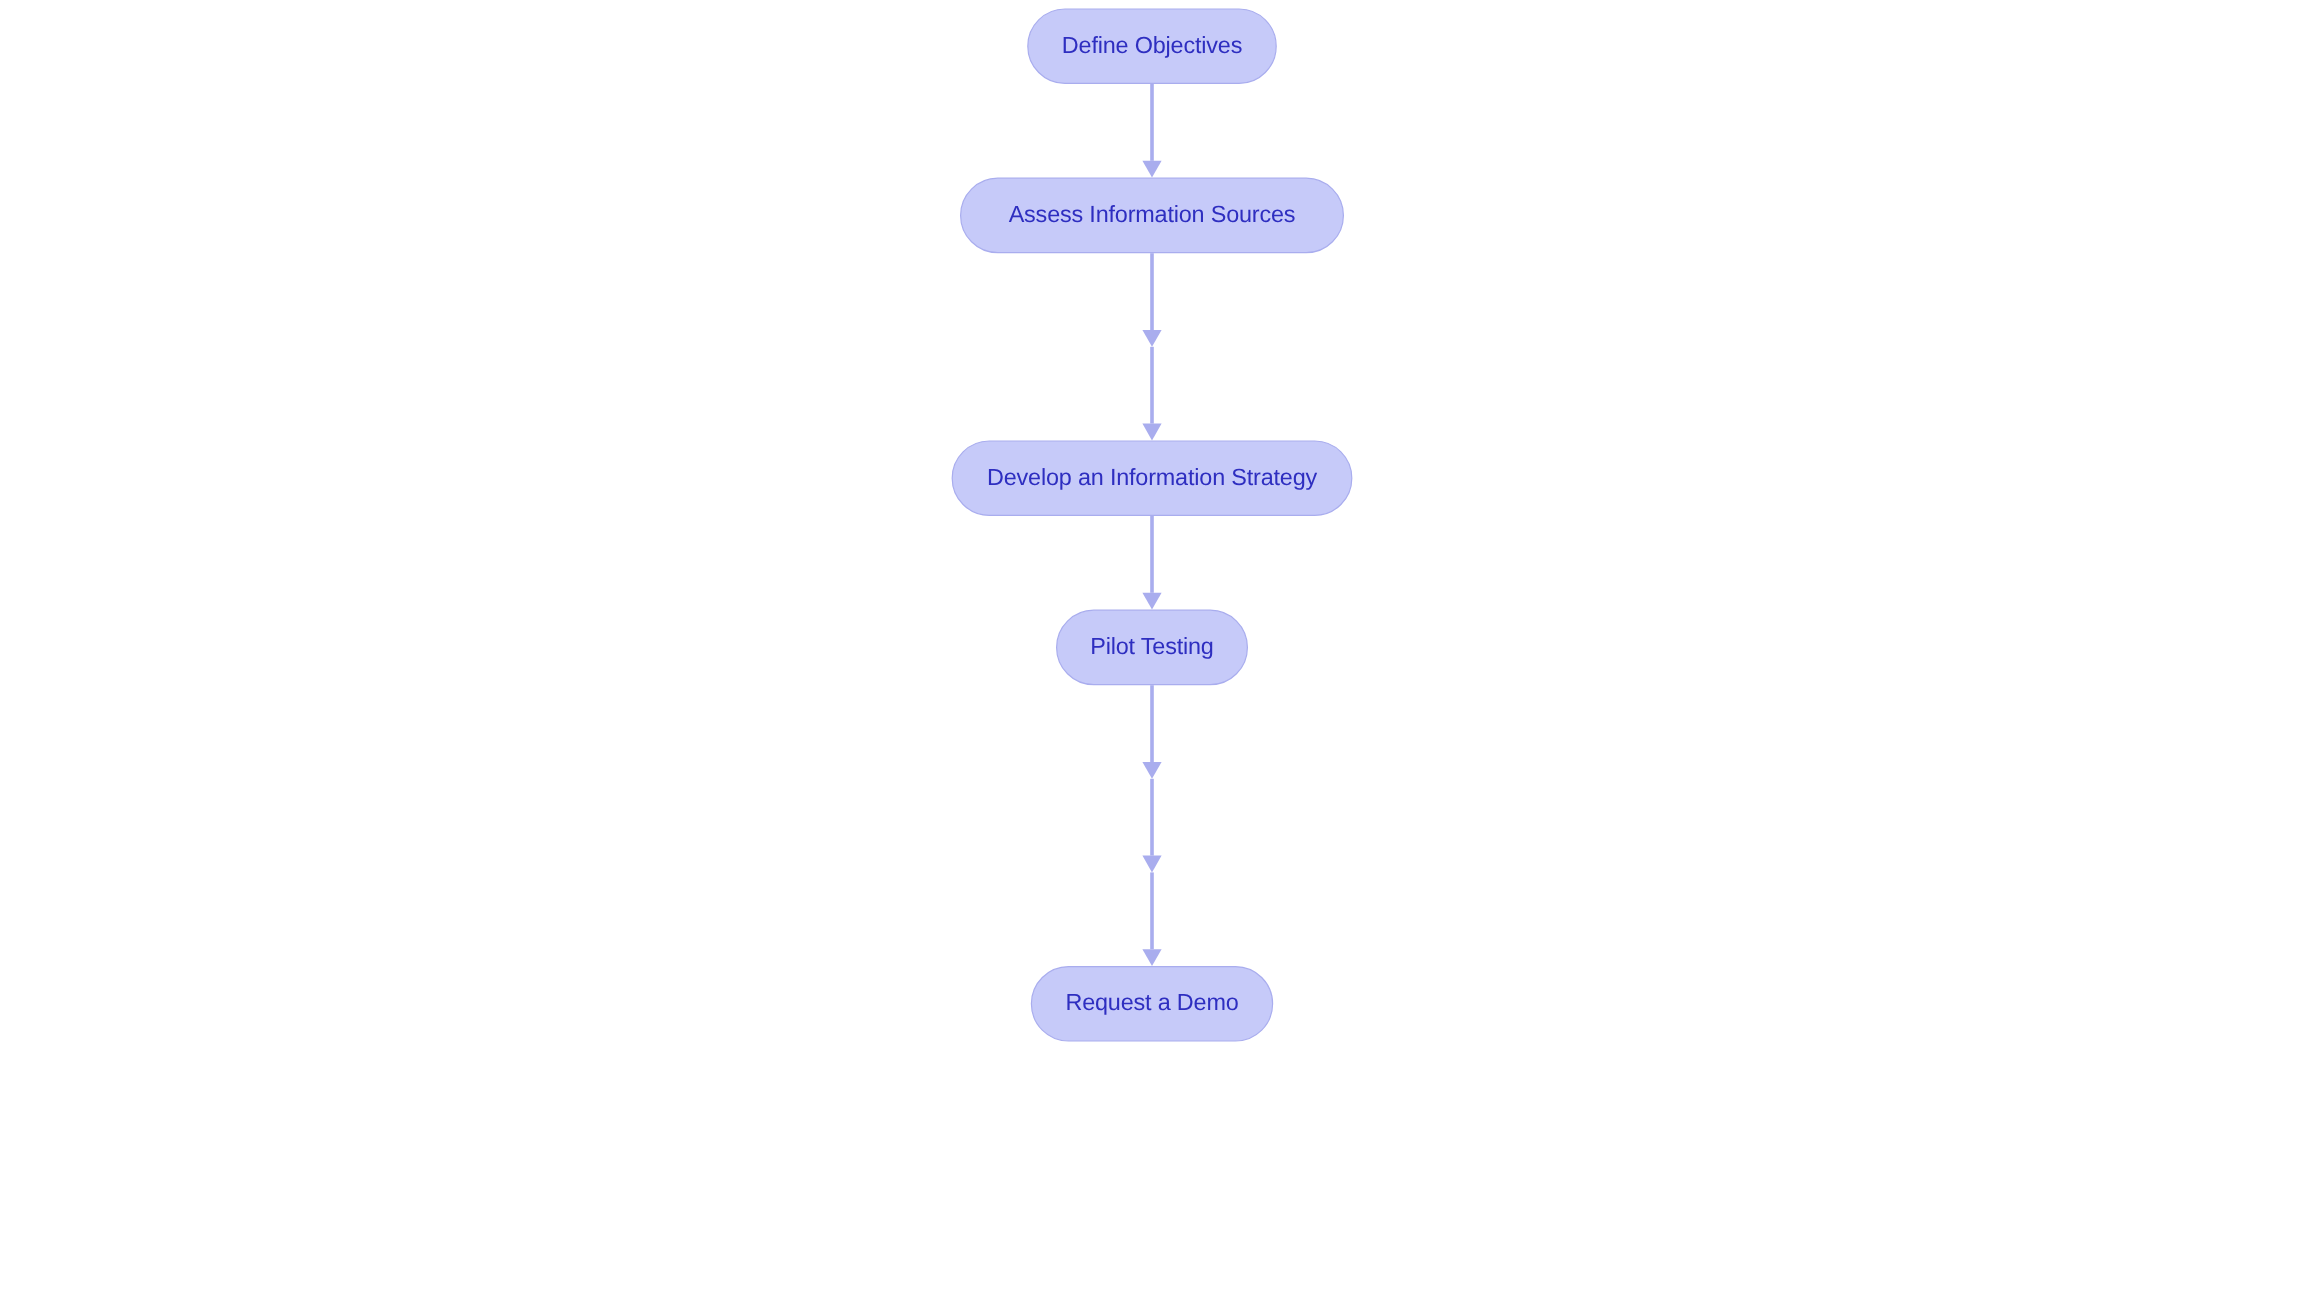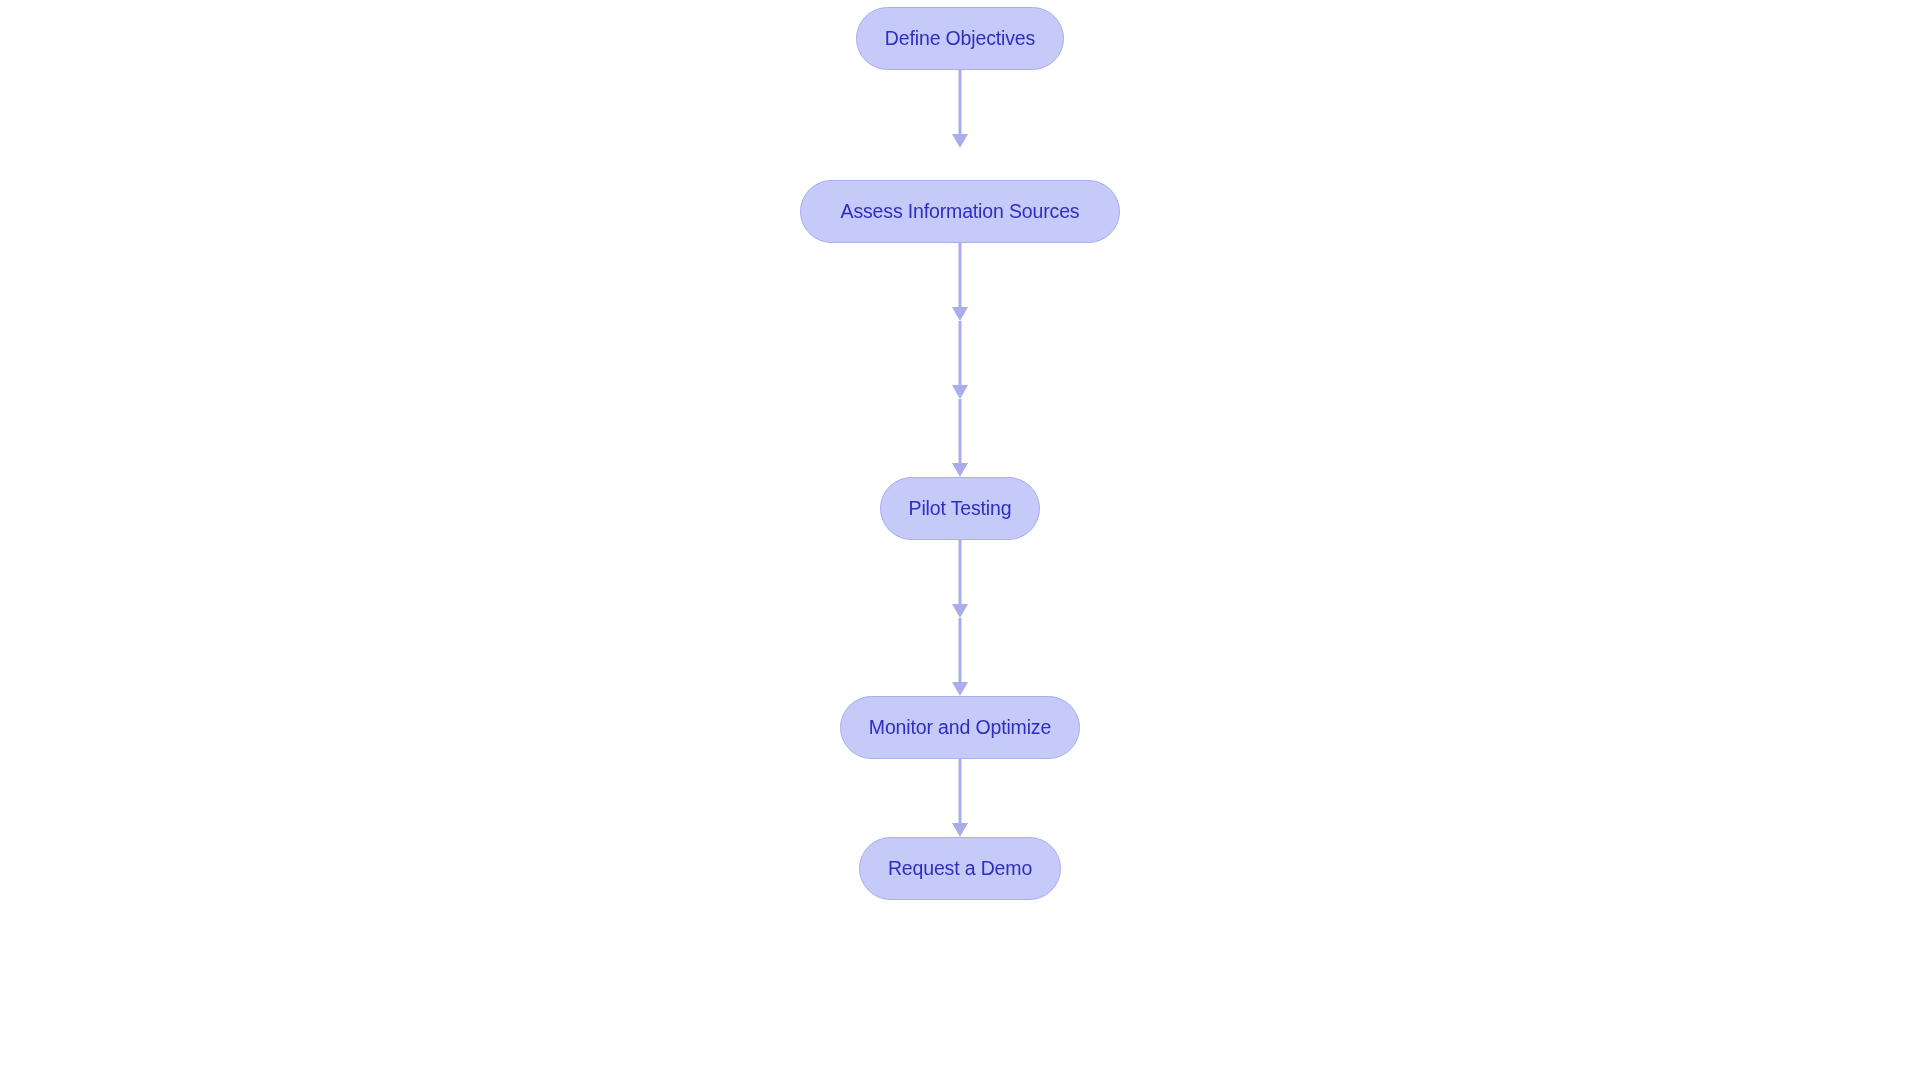--- a/index.html
+++ b/index.html
@@ -77,21 +77,21 @@
     transform: translateX(-50%);
     width: 0;
     height: 0;
     border-left: 8.5px solid transparent;
     border-right: 8.5px solid transparent;
     border-top: 14px solid #a9adee;
   }
 
   
   .w-define   { min-width: 200px; }
-  .w-assess   { min-width: 320px; margin-top: 32px; }
+  .w-assess   { min-width: 320px; }
   .w-select   { min-width: 292px; }
   .w-develop  { min-width: 330px; }
   .w-pilot    { min-width: 158px; }
   .w-full     { min-width: 188px; }
   .w-monitor  { min-width: 236px; }
   .w-request  { min-width: 192px; justify-content: center; }
 </style>
 </head>
 <body>
 
@@ -115,20 +115,23 @@
       <span class="conn-line"></span>
       <span class="conn-head"></span>
     </div>
 
 
     <div class="flow-connector">
       <span class="conn-line"></span>
       <span class="conn-head"></span>
     </div>
 
+    <div class="flow-node w-develop">
+      <span>Develop an Information Strategy</span>
+    </div>
 
     <div class="flow-connector">
       <span class="conn-line"></span>
       <span class="conn-head"></span>
     </div>
 
     <div class="flow-node w-pilot">
       <span>Pilot Testing</span>
     </div>
 
@@ -136,23 +139,20 @@
       <span class="conn-line"></span>
       <span class="conn-head"></span>
     </div>
 
 
     <div class="flow-connector">
       <span class="conn-line"></span>
       <span class="conn-head"></span>
     </div>
 
-    <div class="flow-node w-monitor">
-      <span>Monitor and Optimize</span>
-    </div>
 
     <div class="flow-connector">
       <span class="conn-line"></span>
       <span class="conn-head"></span>
     </div>
 
     <div class="flow-node w-request">
       <span>Request a Demo</span>
     </div>
 

